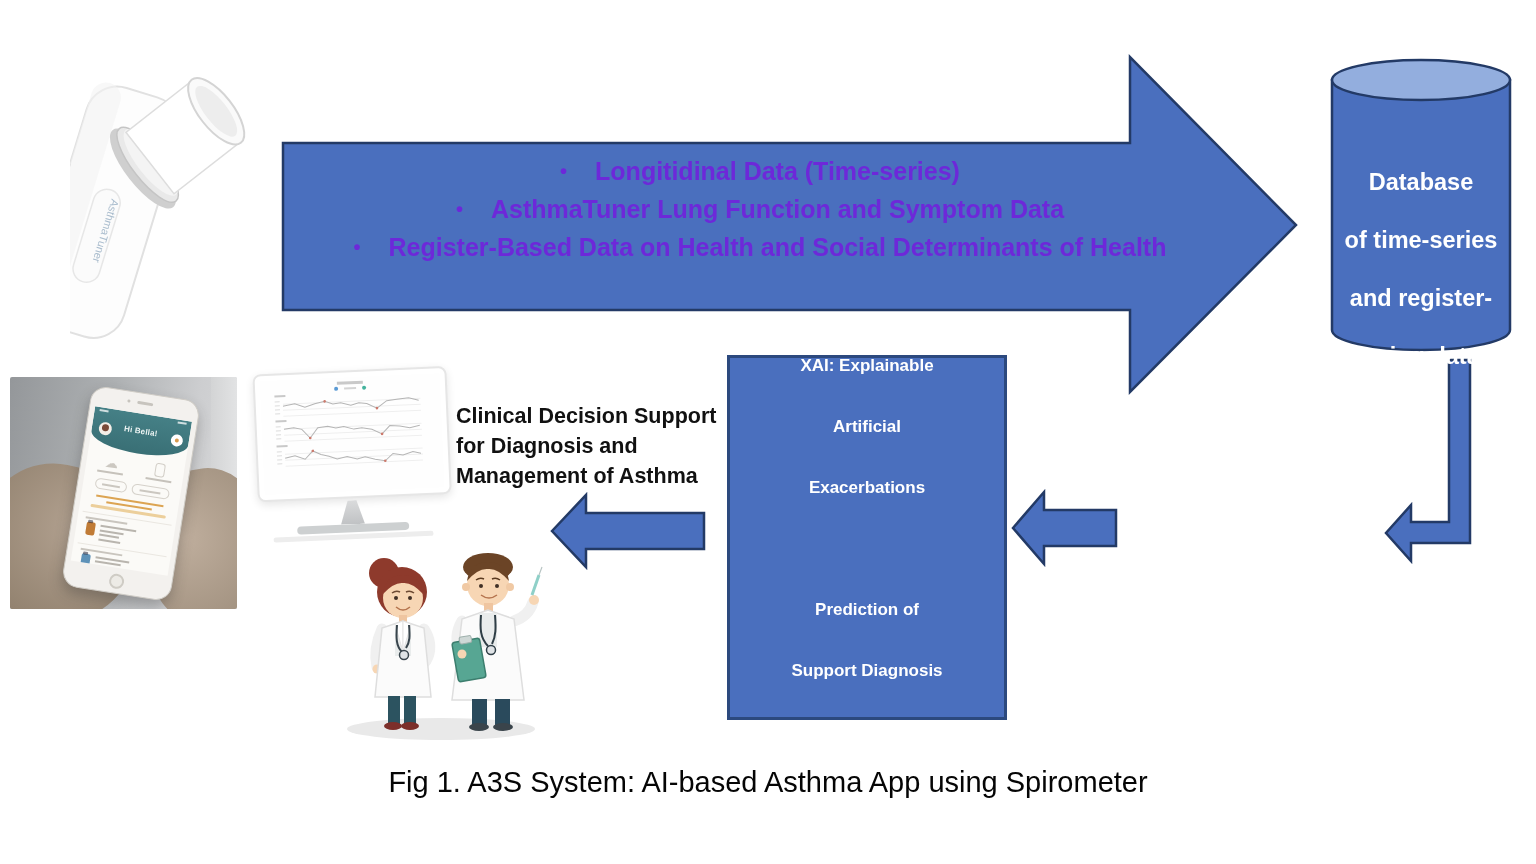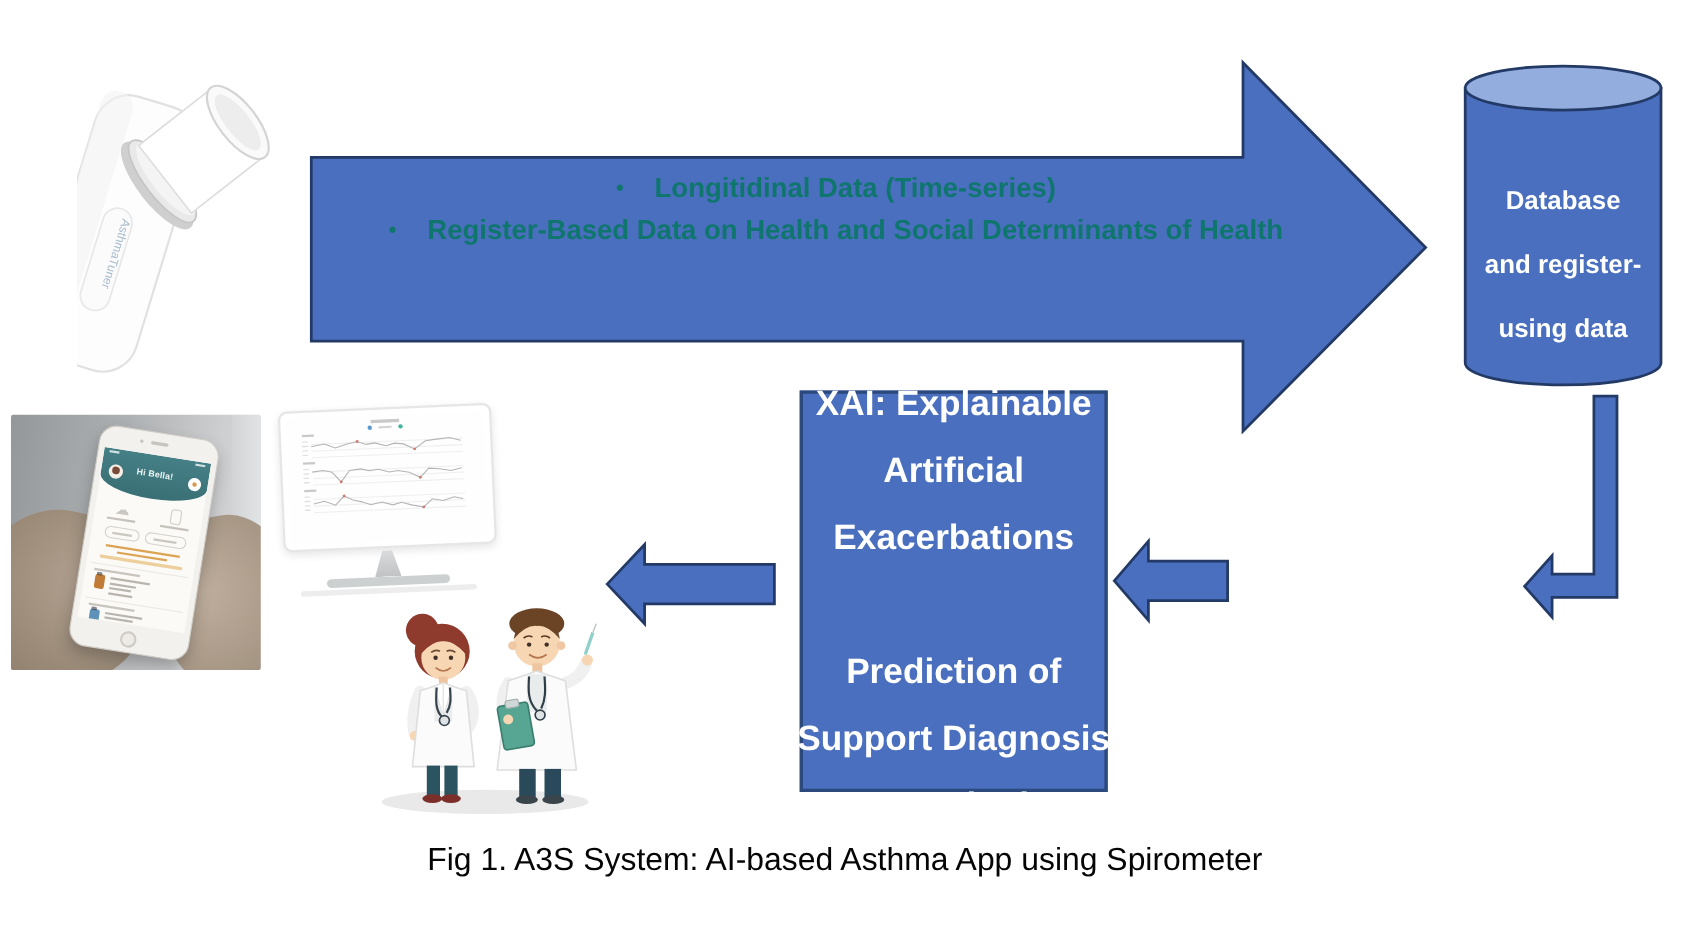--- a/index.html
+++ b/index.html
@@ -6,34 +6,34 @@
   #canvas{position:relative;width:1536px;height:864px;background:#ffffff;overflow:hidden;
           font-family:"Liberation Sans",sans-serif;}
   .abs{position:absolute;}
   svg{display:block;}
 
   
   #shapes{left:0;top:0;}
 
   
   #arrow-text{left:300px;top:152px;width:920px;display:flex;flex-direction:column;
-              align-items:center;color:#0f766e;font-weight:600;font-size:25px;line-height:38px;}
+              align-items:center;color:#6d28d9;font-weight:600;font-size:25px;line-height:38px;}
   .arrow-line{white-space:nowrap;}
   .bullet{display:inline-block;margin-right:28px;font-size:20px;vertical-align:2px;}
 
   
   #db-text{left:1336px;top:142px;width:170px;text-align:center;color:#ffffff;
            font-weight:600;font-size:23.5px;line-height:35px;}
 
   
   .bluebox{background:#4a6fbe;border:3px solid #2c497e;color:#ffffff;font-weight:600;
            display:flex;flex-direction:column;align-items:center;justify-content:center;
            text-align:center;box-sizing:border-box;}
   #merge-box{left:1127px;top:437px;width:251px;height:186px;font-size:25px;line-height:38px;}
-  #xai-box{left:727px;top:355px;width:280px;height:365px;font-size:32px;line-height:38px;}
+  #xai-box{left:727px;top:355px;width:280px;height:365px;font-size:17px;line-height:38px;}
   .bl{min-height:38px;white-space:nowrap;margin-top:23px;}
 
   
   #cds-text{left:456px;top:401px;width:290px;color:#111111;font-weight:700;
             font-size:21.5px;line-height:30px;}
 
   
   #caption{left:0;top:766px;width:1536px;text-align:center;color:#050505;font-size:29px;}
 
   
@@ -130,41 +130,50 @@
     <polygon points="1013,528 1044,492 1044,510 1116,510 1116,546 1044,546 1044,564" fill="#4a6fbe" stroke="#233a66" stroke-width="2.5"></polygon>
 
     <polygon points="552,531 586,495 586,513 704,513 704,549 586,549 586,567" fill="#4a6fbe" stroke="#233a66" stroke-width="2.5"></polygon>
   </svg>
 
   <div id="arrow-text" class="abs">
     <div class="arrow-line">
       <span class="bullet">•</span><span>Longitidinal Data (Time-series)</span>
     </div>
     <div class="arrow-line">
+      <span class="bullet">•</span><span>AsthmaTuner Lung Function and Symptom Data</span>
+    </div>
+    <div class="arrow-line">
       <span class="bullet">•</span><span>Register-Based Data on Health and Social Determinants of Health</span>
     </div>
   </div>
 
   <div id="db-text" class="abs">
     <div class="bl" style="min-height:35px">Database</div>
+    <div class="bl" style="min-height:35px">of time-series</div>
     <div class="bl" style="min-height:35px">and register-</div>
     <div class="bl" style="min-height:35px">using data</div>
   </div>
 
 
   <div id="xai-box" class="abs bluebox">
     <div class="bl">XAI: Explainable</div>
     <div class="bl">Artificial</div>
     <div class="bl">Exacerbations</div>
     <div class="bl"></div>
     <div class="bl">Prediction of</div>
     <div class="bl">Support Diagnosis</div>
     <div class="bl">&amp; Exacerbations</div>
   </div>
 
+  <div id="cds-text" class="abs">
+    <div>Clinical Decision Support</div>
+    <div>for Diagnosis and</div>
+    <div>Management of Asthma</div>
+  </div>
 
   <svg id="spirometer" class="abs" width="270" height="330" viewBox="0 0 270 330">
 
     <g transform="translate(68,72) rotate(17)">
       <rect x="-47" y="-10" width="96" height="250" rx="32" fill="#fdfdfd" stroke="#e1e1e1" stroke-width="2"></rect>
       <rect x="-47" y="-10" width="30" height="250" rx="15" fill="#f4f4f4" opacity="0.6"></rect>
       <rect x="-52" y="78" width="6" height="20" rx="3" fill="#dcdcdc"></rect>
       <rect x="-14" y="92" width="27" height="96" rx="13.5" fill="#fbfbfb" stroke="#e7e7e7" stroke-width="1.5"></rect>
       <text transform="translate(3,100) rotate(90)" font-size="11" fill="#a9bccd" font-family="Liberation Sans, sans-serif">AsthmaTuner</text>
     </g>

